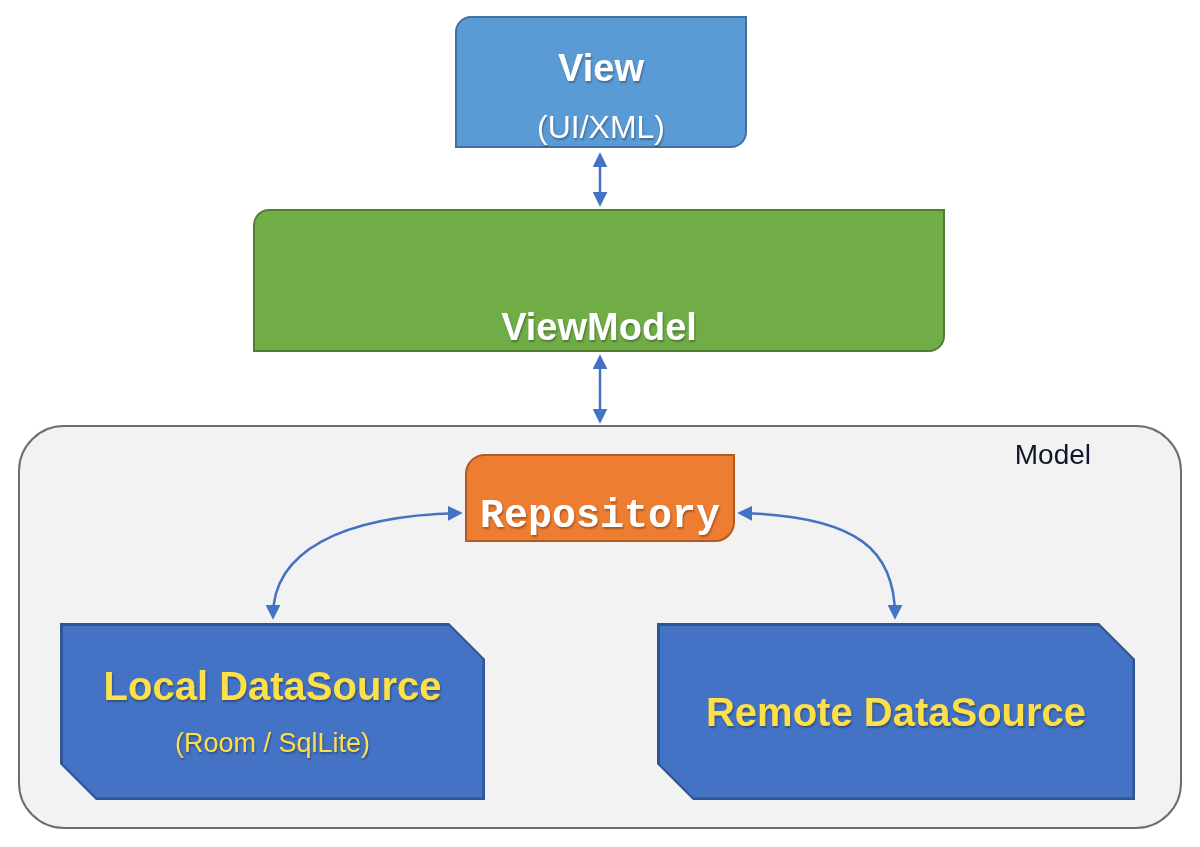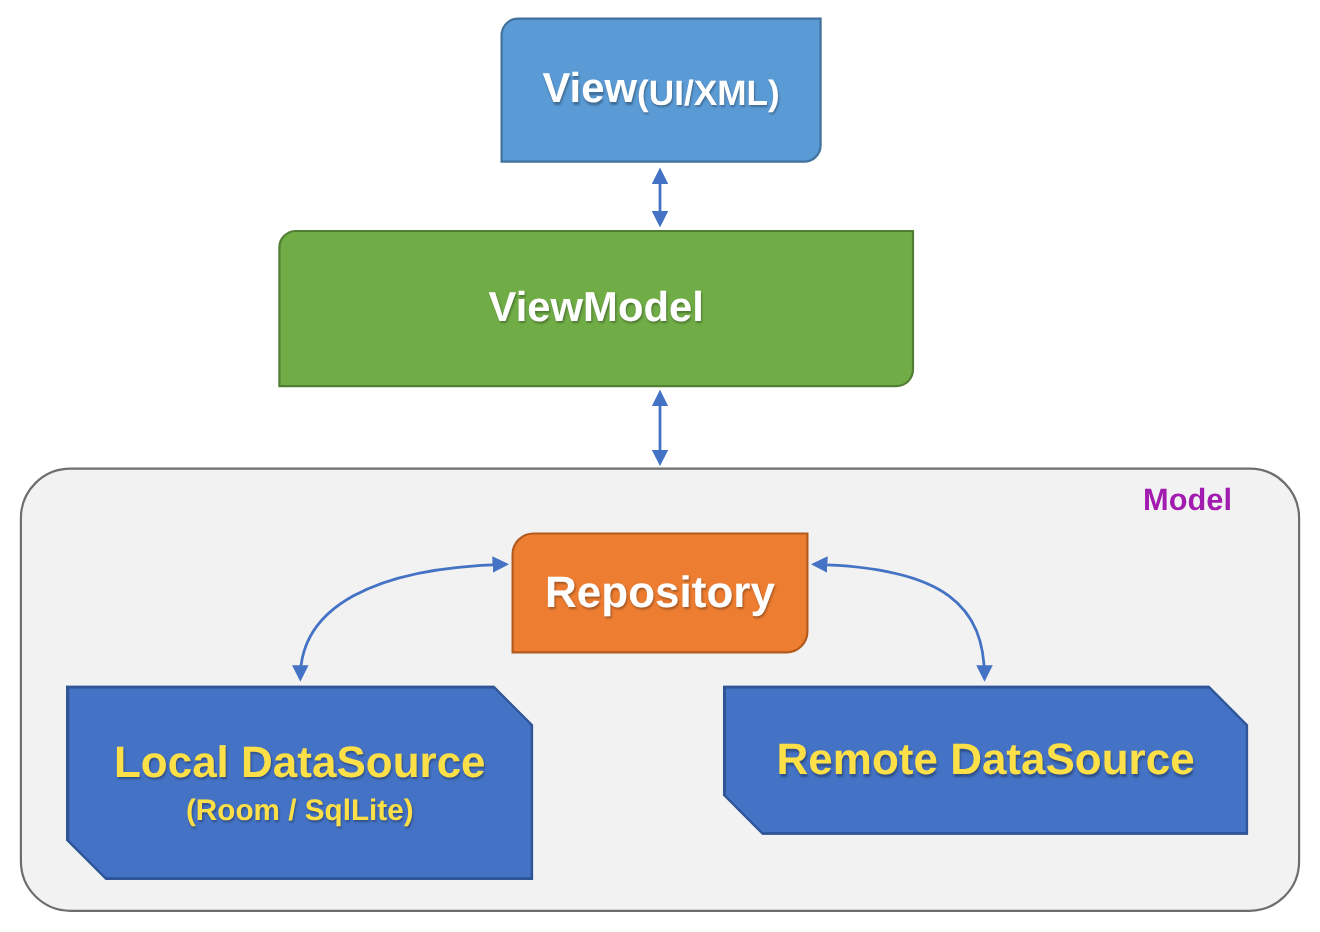--- a/index.html
+++ b/index.html
@@ -3,57 +3,57 @@
 <meta charset="utf-8">
 <style>
   html,body { margin:0; padding:0; background:#ffffff; }
   #stage {
     position:relative; width:1200px; height:847px;
     background:#ffffff; overflow:hidden;
     font-family:"Liberation Sans", sans-serif;
   }
   .node {
     position:absolute; box-sizing:border-box;
-    display:flex; flex-direction:row; align-items:center; justify-content:center;
+    display:flex; flex-direction:column; align-items:center; justify-content:flex-end;
     text-align:center; color:#ffffff;
   }
   
   .rdc {
     background:var(--fill); border:2.5px solid var(--border);
   }
   .node-title { font-weight:700; font-size:38px; line-height:1.15;
     text-shadow:1px 2px 2px rgba(0,0,0,0.30); white-space:nowrap; }
-  .node-sub   { font-weight:700; font-size:31px; line-height:1.15; margin-top:5px;
+  .node-sub   { font-weight:400; font-size:31px; line-height:1.15; margin-top:19px;
     text-shadow:1px 2px 2px rgba(0,0,0,0.30); white-space:nowrap; }
   #node-view      { left:455px; top:16px;  width:292px; height:132px; border-radius:16px 0 16px 0; }
-  #node-viewmodel { left:253px; top:209px; width:578px; height:143px; border-radius:16px 0 16px 0; }
+  #node-viewmodel { left:253px; top:209px; width:692px; height:143px; border-radius:16px 0 16px 0; }
   #model-group {
     position:absolute; box-sizing:border-box;
     left:18px; top:425px; width:1164px; height:404px;
     background:var(--fill); border:2px solid var(--border); border-radius:46px;
   }
   #model-label {
-    position:absolute; top:12px; right:60px;
-    font-size:28px; font-weight:700; color:#a21caf;
+    position:absolute; top:12px; right:89px;
+    font-size:28px; font-weight:400; color:#0f172a;
   }
-  #node-repository { left:465px; top:484px; width:270px; height:110px; border-radius:20px 0 20px 0; }
+  #node-repository { left:465px; top:454px; width:270px; height:88px; border-radius:20px 0 20px 0;font-family:Liberation Mono, monospace; }
   #node-repository .node-title { font-size:40px; }
   
   .snip {
     position:absolute; box-sizing:border-box; background:var(--border);
     clip-path:polygon(0 0, calc(100% - 36px) 0, 100% 36px, 100% 100%, 36px 100%, 0 calc(100% - 36px));
   }
   .snip-inner {
     position:absolute; inset:2.5px; background:var(--fill);
     clip-path:polygon(0 0, calc(100% - 34px) 0, 100% 34px, 100% 100%, 34px 100%, 0 calc(100% - 34px));
     display:flex; flex-direction:column; align-items:center; justify-content:center;
     text-align:center; color:#fde047;
   }
   #node-local-datasource  { left:60px;  top:623px; width:425px; height:177px; }
-  #node-remote-datasource { left:657px; top:623px; width:478px; height:136px; }
+  #node-remote-datasource { left:657px; top:623px; width:478px; height:177px; }
   .snip .node-title { font-size:40px; }
   .snip .node-sub   { font-size:27px; }
   #connectors { position:absolute; left:0; top:0; width:1200px; height:847px; pointer-events:none; }
   .connector { stroke:var(--connector); stroke-width:2.5px; fill:none; }
   .arrowhead { fill:var(--connector); }
 </style>
 </head>
 <body>
 
 <div id="stage" style="--connector: #4472C4;">

